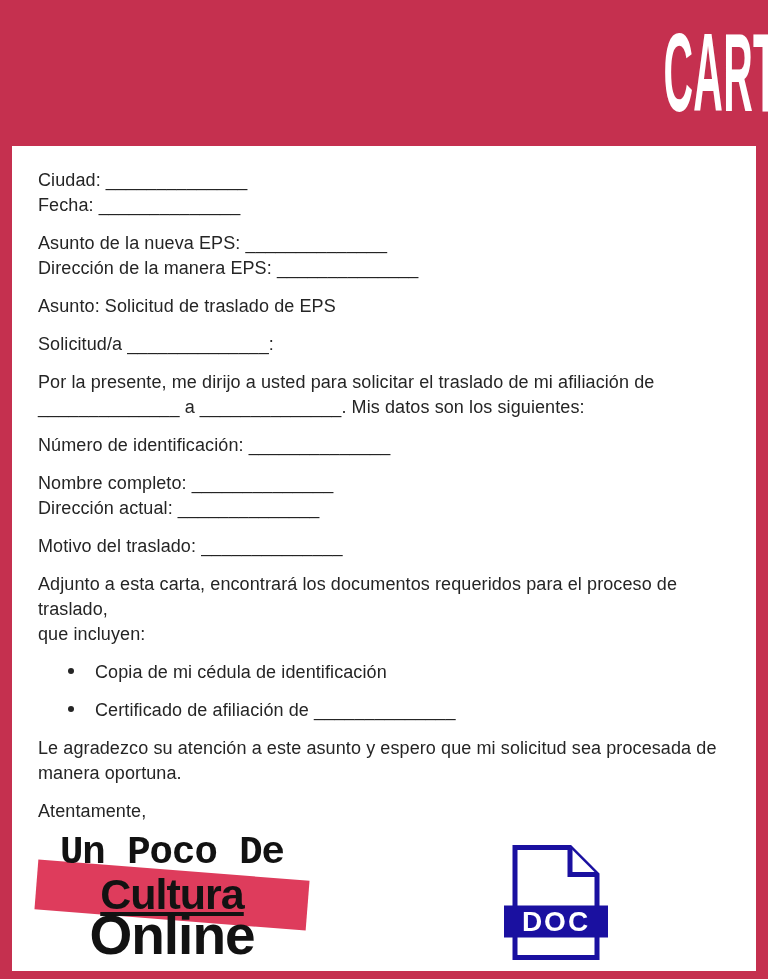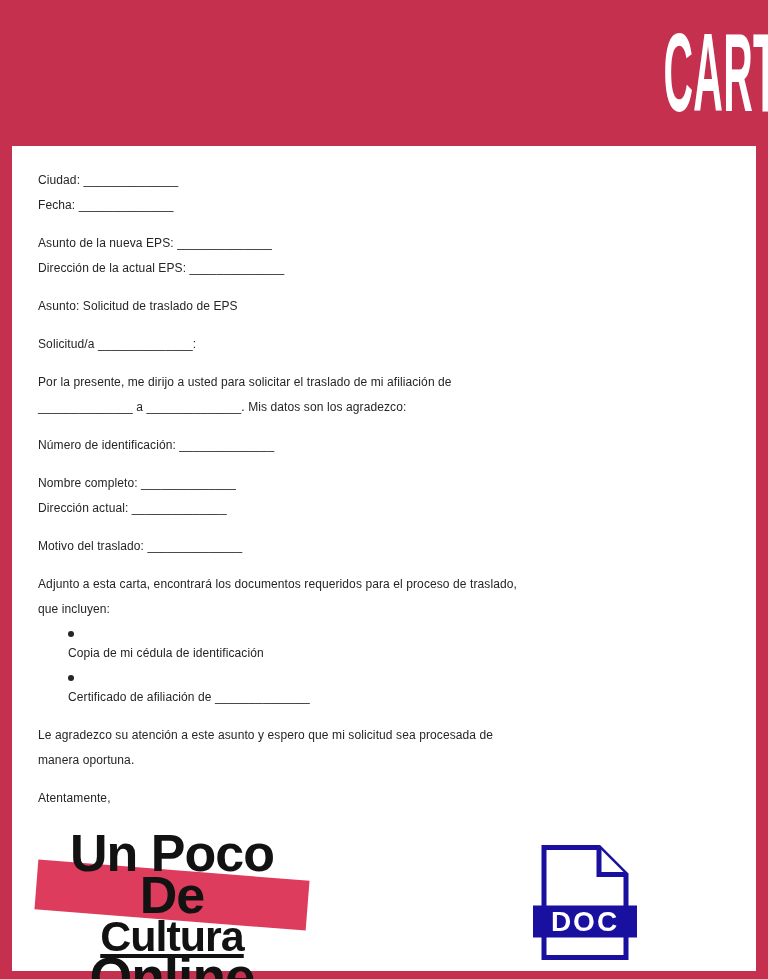--- a/index.html
+++ b/index.html
@@ -41,33 +41,32 @@
   .page {
     position: absolute;
     left: 12px;
     top: 146px;
     width: 744px;
     height: 825px;
     background: var(--page-bg, #ffffff);
   }
   .content {
     padding: 22px 26px 0 26px;
-    font-size: 12px;
+    font-size: 18px;
     line-height: 25px;
     color: var(--text-color, #252525);
     letter-spacing: 0.1px;
   }
   .group { margin-bottom: 13px; }
   .content p { margin: 0; }
   ul.bullets { list-style: none; margin: 0; padding: 0 0 0 30px; }
   ul.bullets li {
     display: flex;
     align-items: baseline;
     margin-bottom: 13px;
-    flex-direction: column;
   }
   ul.bullets .dot {
     width: 6px; height: 6px;
     border-radius: 50%;
     background: var(--text-color, #252525);
     flex: 0 0 6px;
     margin-right: 21px;
     position: relative;
     top: -4px;
   }
@@ -87,27 +86,27 @@
     position: absolute;
     left: -2px;
     top: 38px;
     width: 272px;
     height: 50px;
     background: var(--logo-band-color, #DE3C5C);
     transform: rotate(4.5deg);
     z-index: 0;
   }
   .logo .l1, .logo .l2, .logo .l3 { position: relative; z-index: 1; letter-spacing: -1px; }
-  .logo .l1 { font-size: 52px; line-height: 42px; }
+  .logo .l1 { font-size: 39px; line-height: 42px; font-family: Liberation Mono, monospace; }
   .logo .l2 { font-size: 43px; line-height: 40px; text-decoration: underline; }
   .logo .l3 { font-size: 55px; line-height: 43px; }
   
   .downloads {
     position: absolute;
-    left: 521px;
+    left: 492px;
     top: 698px;
     display: flex;
     gap: 45px;
   }
   .file-icon { display: block; width: 104px; height: 117px; cursor: pointer; }
   .file-icon svg { display: block; width: 104px; height: 117px; }
   .doc .stroke { stroke: var(--doc-blue, #1A10A0); }
   .doc .banner { fill: var(--doc-blue, #1A10A0); }
   .pdf .stroke { stroke: var(--pdf-red, #D40D04); }
   .pdf .banner { fill: var(--pdf-red, #D40D04); }
@@ -132,34 +131,34 @@
   <main class="page">
     <div class="content">
 
       <div class="group">
         <p>Ciudad: ______________</p>
         <p>Fecha: ______________</p>
       </div>
 
       <div class="group">
         <p>Asunto de la nueva EPS: ______________</p>
-        <p>Dirección de la actual EPS: ______________</p>
+        <p>Dirección de la manera EPS: ______________</p>
       </div>
 
       <div class="group">
         <p>Asunto: Solicitud de traslado de EPS</p>
       </div>
 
       <div class="group">
         <p>Solicitud/a ______________:</p>
       </div>
 
       <div class="group">
         <p>Por la presente, me dirijo a usted para solicitar el traslado de mi afiliación de</p>
-        <p>______________ a ______________. Mis datos son los agradezco:</p>
+        <p>______________ a ______________. Mis datos son los siguientes:</p>
       </div>
 
       <div class="group">
         <p>Número de identificación: ______________</p>
       </div>
 
       <div class="group">
         <p>Nombre completo: ______________</p>
         <p>Dirección actual: ______________</p>
       </div>

